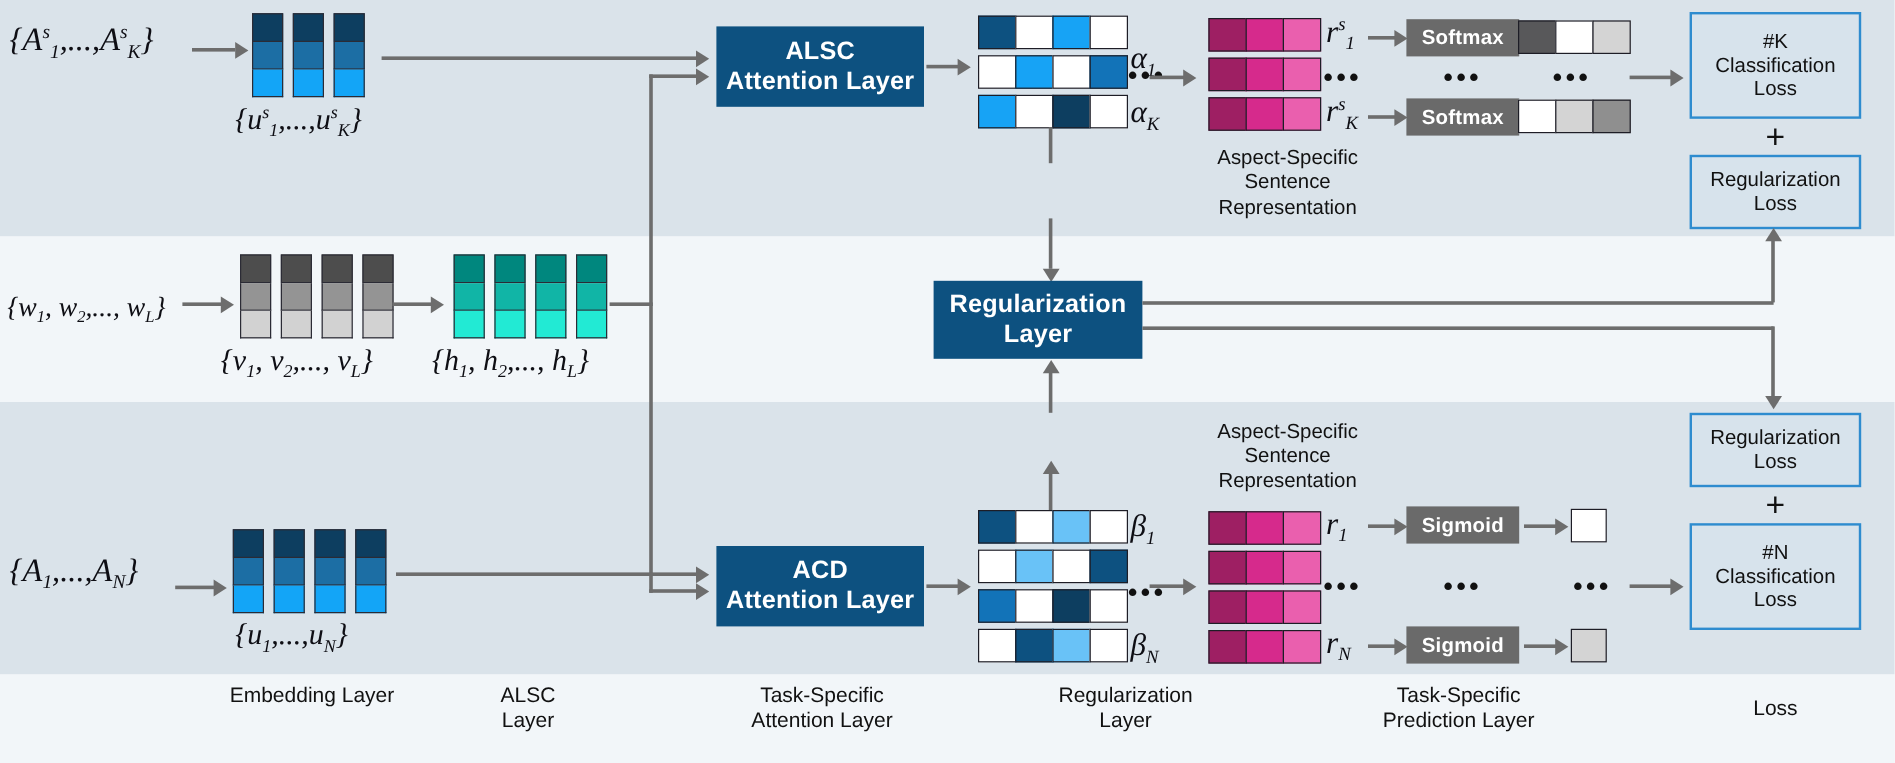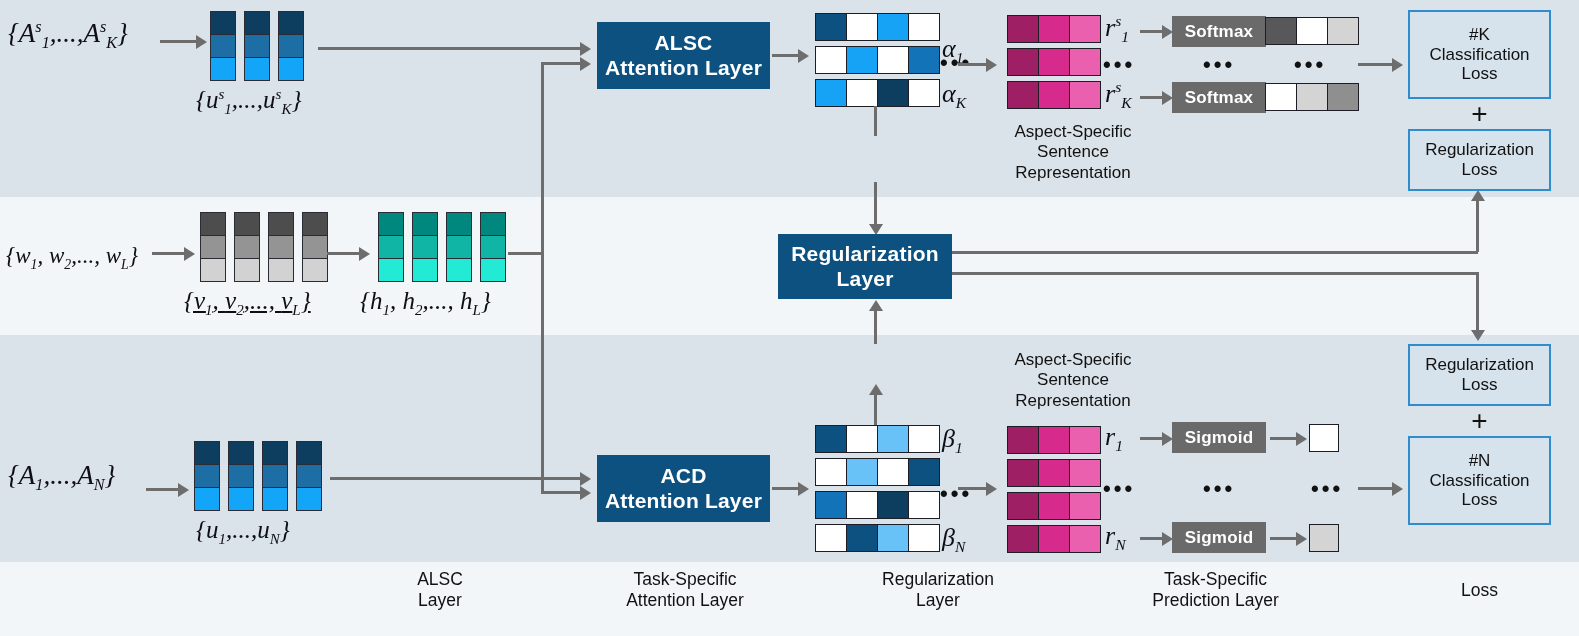--- a/index.html
+++ b/index.html
@@ -299,21 +299,21 @@
       <div class="vcell" style="background:#949494;"></div>
       <div class="vcell" style="background:#d2d2d2;"></div>
     </div>
     <div class="vcol">
       <div class="vcell" style="background:#4d4d4d;"></div>
       <div class="vcell" style="background:#949494;"></div>
       <div class="vcell" style="background:#d2d2d2;"></div>
     </div>
   </div>
 
-  <div class="math n" style="left:184px; top:287px; font-size:25px;text-decoration:underline;">
+  <div class="math n" style="left:184px; top:287px; font-size:25px;">
     {<i>v</i><span class="sub">1</span>, <i>v</i><span class="sub">2</span>,..., <i>v</i><span class="sub">L</span>}
   </div>
 
   <div class="hline n" style="left:327px; top:252px; width:34px;"></div>
   <div class="ahead-r n" style="left:359px; top:246.5px;"></div>
 
   <div class="vstack" style="left:378px; top:212px; gap:8px;">
     <div class="vcol">
       <div class="vcell" style="background:#00877e;"></div>
       <div class="vcell" style="background:#11b5a6;"></div>
@@ -517,20 +517,21 @@
   </div>
   <div class="loss n" style="left:1408px; top:436px; width:143px; height:89px;">
     <div>
       <div>#N</div>
       <div>Classification</div>
       <div>Loss</div>
     </div>
   </div>
 
   <div class="cap" style="left:160px; top:569px; width:200px;">
+    <div>Embedding Layer</div>
   </div>
   <div class="cap" style="left:370px; top:569px; width:140px;">
     <div>ALSC</div>
     <div>Layer</div>
   </div>
   <div class="cap" style="left:585px; top:569px; width:200px;">
     <div>Task-Specific</div>
     <div>Attention Layer</div>
   </div>
   <div class="cap" style="left:838px; top:569px; width:200px;">

